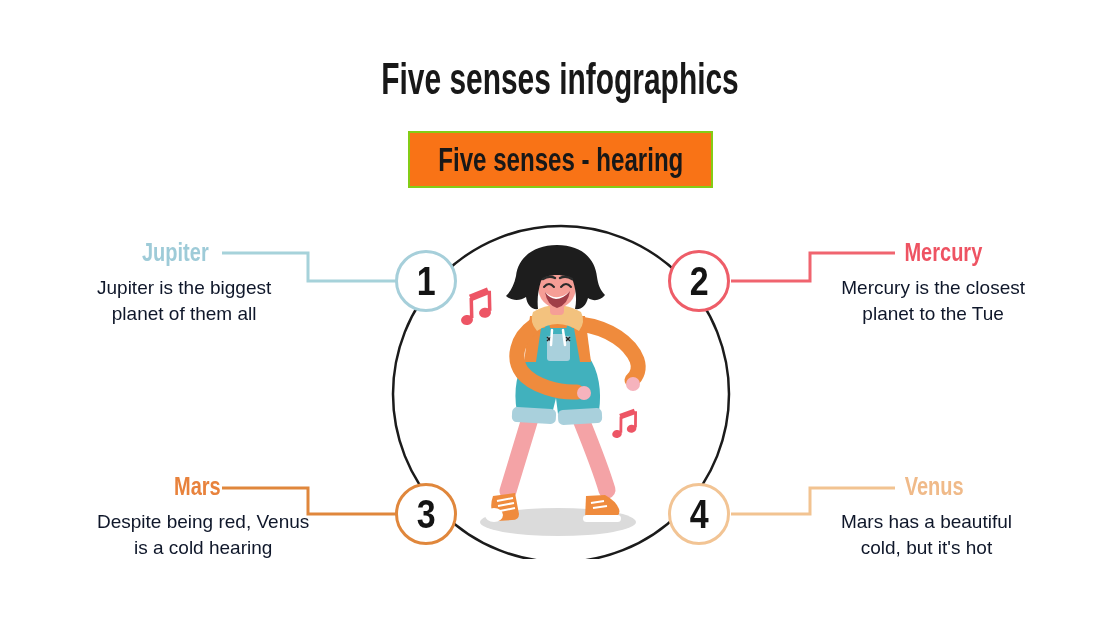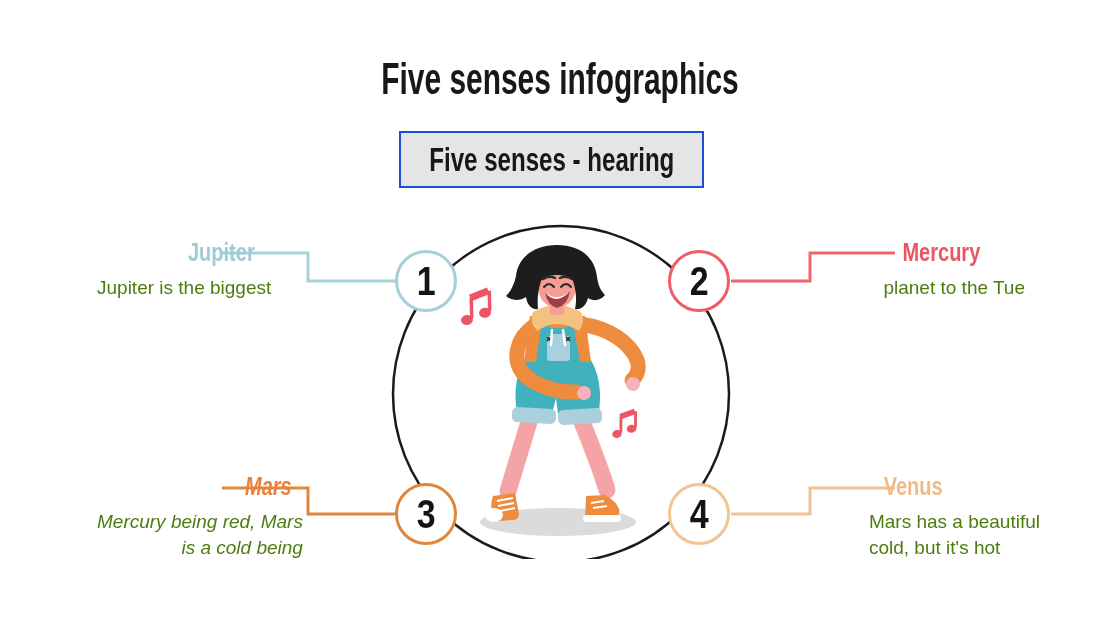--- a/index.html
+++ b/index.html
@@ -6,59 +6,59 @@
   .slide {
     position:relative; width:1120px; height:559px; background:#ffffff;
     overflow:hidden; font-family:"Liberation Sans", sans-serif;
   }
   .title {
     position:absolute; top:54px; left:0; width:1120px; text-align:center;
     font-size:44px; font-weight:bold; color:#181818;
     transform:scaleX(0.68); white-space:nowrap;
   }
   .subtitle-box {
-    position:absolute; left:399px; top:131px; width:301px; height:53px;
-    border:2px solid #1d4ed8; background:#e5e5e5;
+    position:absolute; left:408px; top:131px; width:301px; height:53px;
+    border:2px solid #84cc16; background:#f97316;
     display:flex; align-items:center; justify-content:center;
   }
   .subtitle-box span {
     font-size:33px; font-weight:bold; color:#181818;
     transform:scaleX(0.73); white-space:nowrap;
   }
   .stage { position:absolute; left:0; top:0; }
   .numcircle {
     position:absolute; width:56px; height:56px; border-radius:50%;
     background:#ffffff; border:3px solid #999;
     display:flex; align-items:center; justify-content:center;
   }
   .numcircle span {
     font-size:40px; font-weight:bold; color:#141414; transform:scaleX(0.85);
   }
   .nc1 { left:395px; top:250px; border-color:#a6cfda; }
   .nc2 { left:668px; top:250px; border-color:#ee5d68; }
   .nc3 { left:395px; top:483px; border-color:#e0873c; }
   .nc4 { left:668px; top:483px; border-color:#f2c494; }
   .callout { position:absolute; }
-  .callout.left  { text-align:right; }
-  .callout.right { text-align:left; }
+  .callout.left  { text-align:center; }
+  .callout.right { text-align:center; }
   .co-label {
     display:inline-block; font-size:25px; font-weight:bold; line-height:25px;
     margin-bottom:10px; transform:scaleX(0.8); white-space:nowrap;
   }
   .callout.left  .co-label { transform-origin:left center; }
   .callout.right .co-label { transform-origin:right center; }
-  .co-line { font-size:19px; line-height:26px; color:#4d7c0f; white-space:nowrap; }
+  .co-line { font-size:19px; line-height:26px; color:#0f172a; white-space:nowrap; }
   .lbl-jupiter { color:#9ecbd8; }
   .lbl-mercury { color:#ee5362; }
   .lbl-mars    { color:#e8823c; }
   .lbl-venus   { color:#f0ba89; }
   .pos-jupiter { left:97px;  top:240px; }
   .pos-mercury { right:95px; top:240px; }
-  .pos-mars    { left:97px;  top:474px;font-style:italic; }
-  .pos-venus   { right:80px; top:474px; }
+  .pos-mars    { left:97px;  top:474px; }
+  .pos-venus   { right:108px; top:474px; }
 </style>
 </head>
 <body>
 
 <div class="slide">
 
   <div class="title">Five senses infographics</div>
 
   <div class="subtitle-box">
     <span>Five senses - hearing</span>
@@ -148,31 +148,33 @@
   <div class="numcircle nc3">
     <span>3</span>
   </div>
   <div class="numcircle nc4">
     <span>4</span>
   </div>
 
   <div class="callout left pos-jupiter">
     <div class="co-label lbl-jupiter">Jupiter</div>
     <div class="co-line">Jupiter is the biggest</div>
+    <div class="co-line">planet of them all</div>
   </div>
 
   <div class="callout right pos-mercury">
     <div class="co-label lbl-mercury">Mercury</div>
+    <div class="co-line">Mercury is the closest</div>
     <div class="co-line">planet to the Tue</div>
   </div>
 
   <div class="callout left pos-mars">
     <div class="co-label lbl-mars">Mars</div>
-    <div class="co-line">Mercury being red, Mars</div>
-    <div class="co-line">is a cold being</div>
+    <div class="co-line">Despite being red, Venus</div>
+    <div class="co-line">is a cold hearing</div>
   </div>
 
   <div class="callout right pos-venus">
     <div class="co-label lbl-venus">Venus</div>
     <div class="co-line">Mars has a beautiful</div>
     <div class="co-line">cold, but it's hot</div>
   </div>
 
 </div>
 

